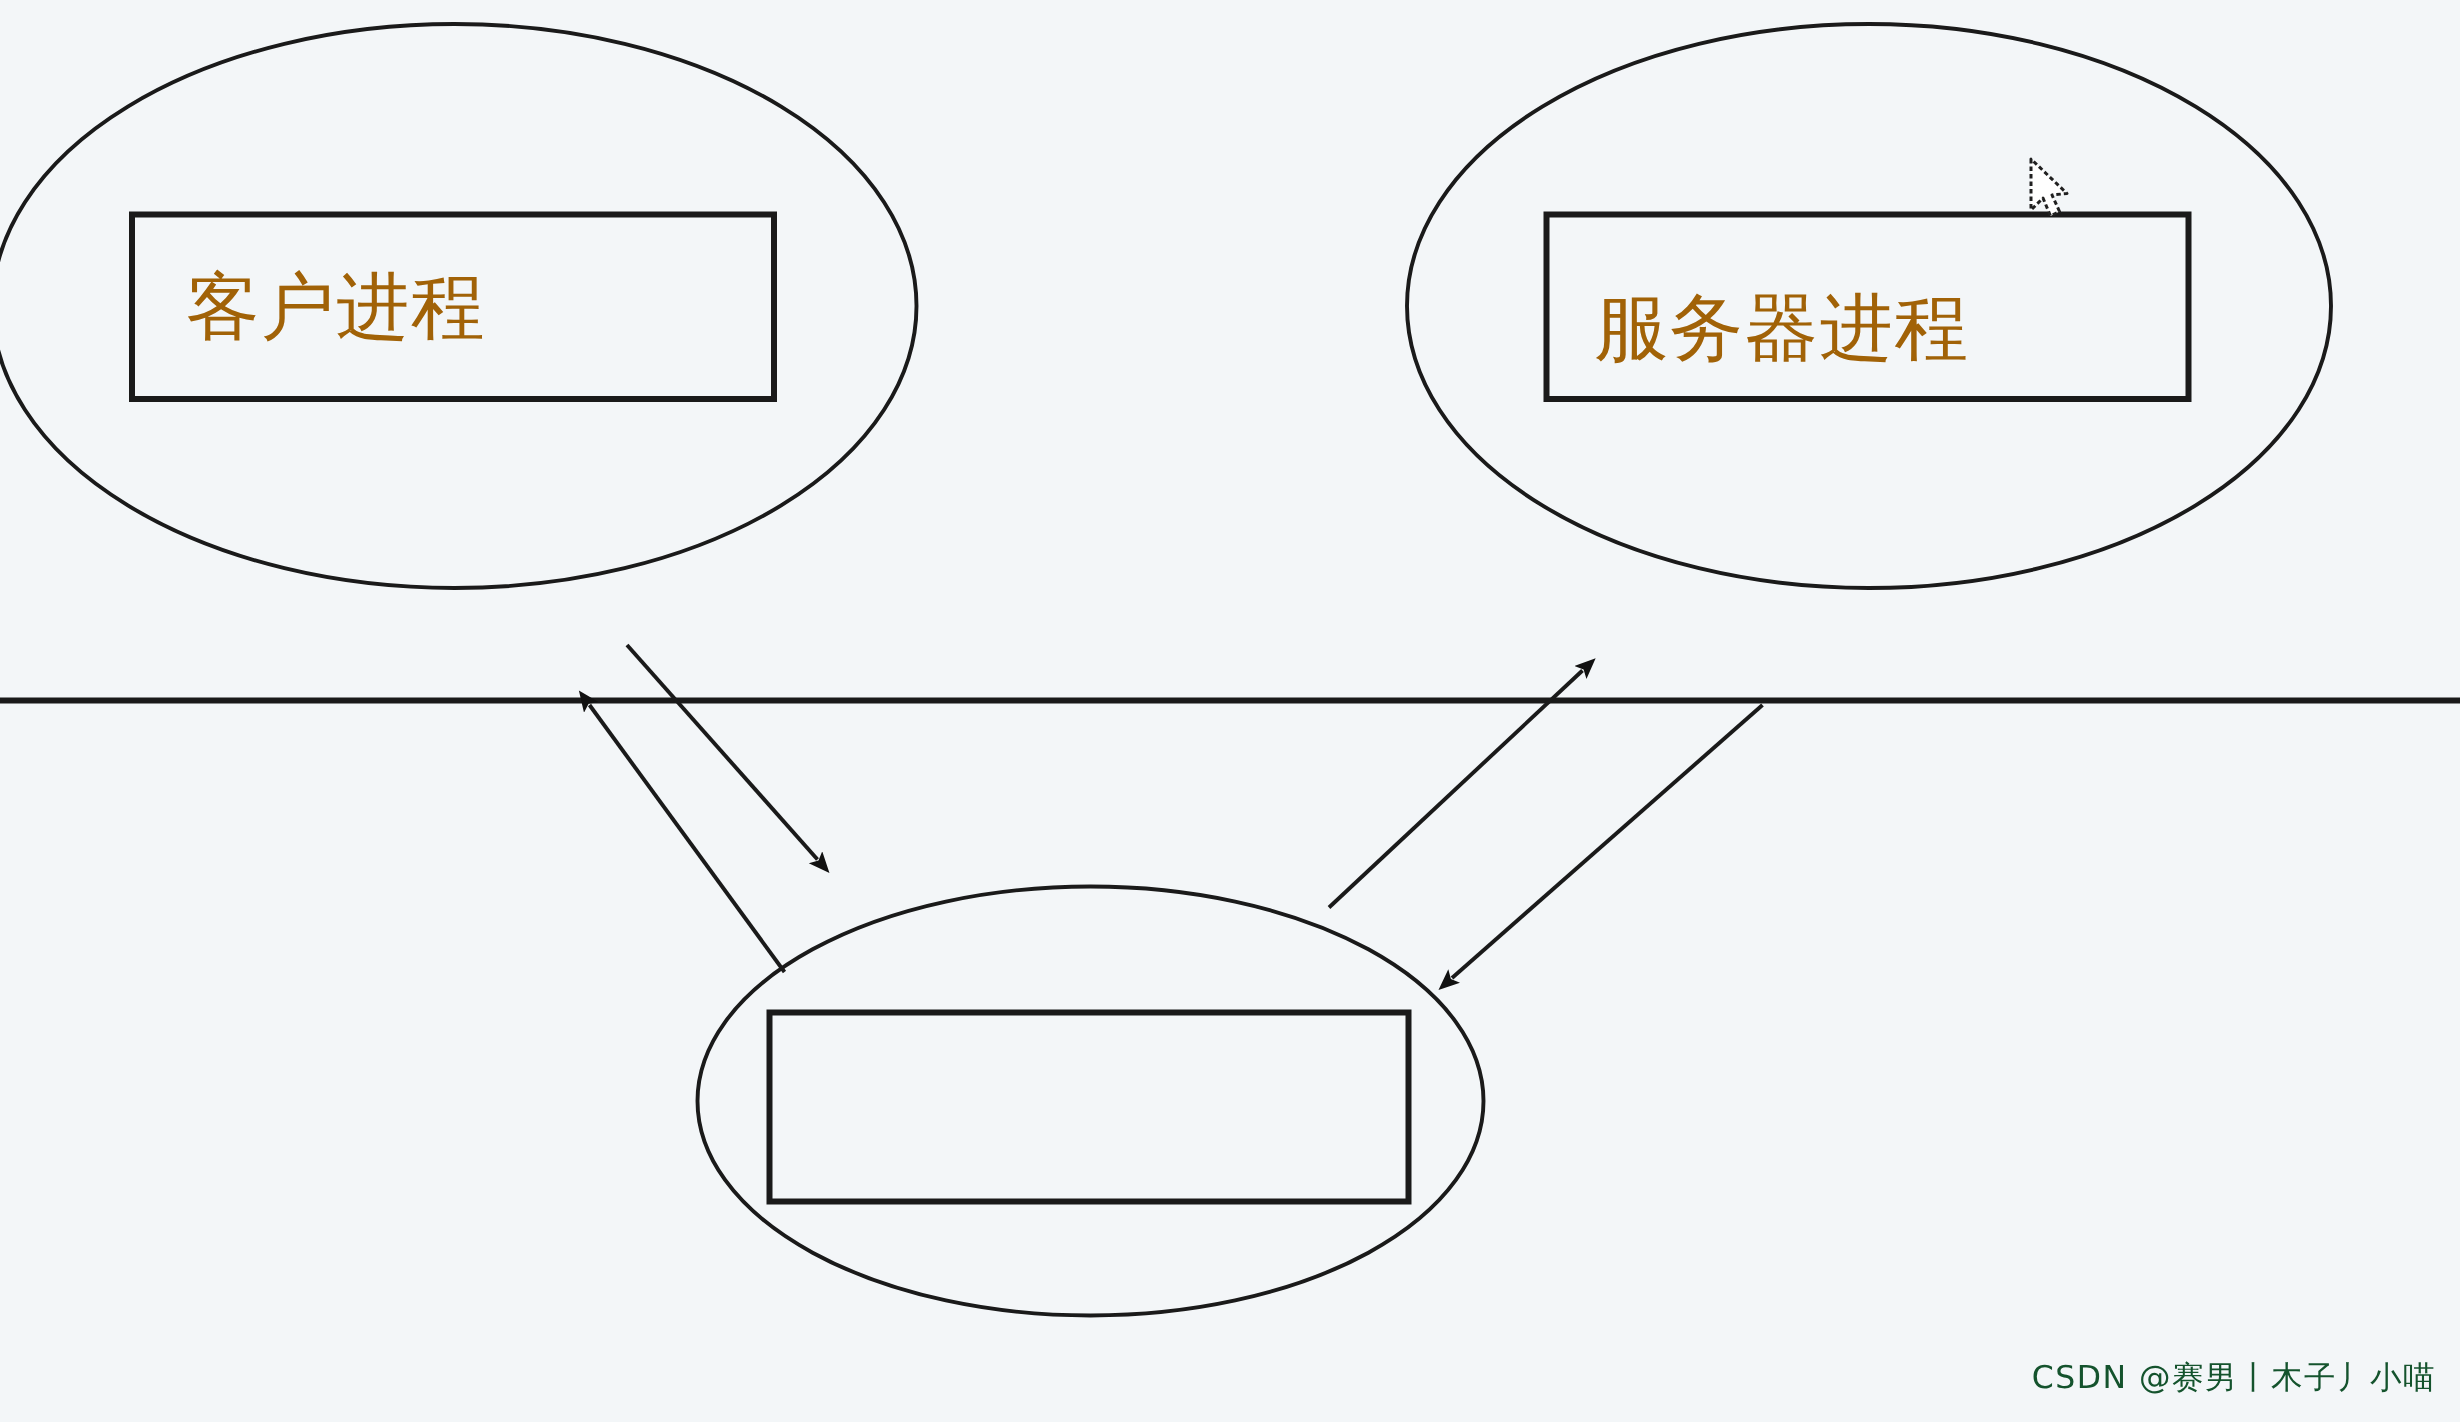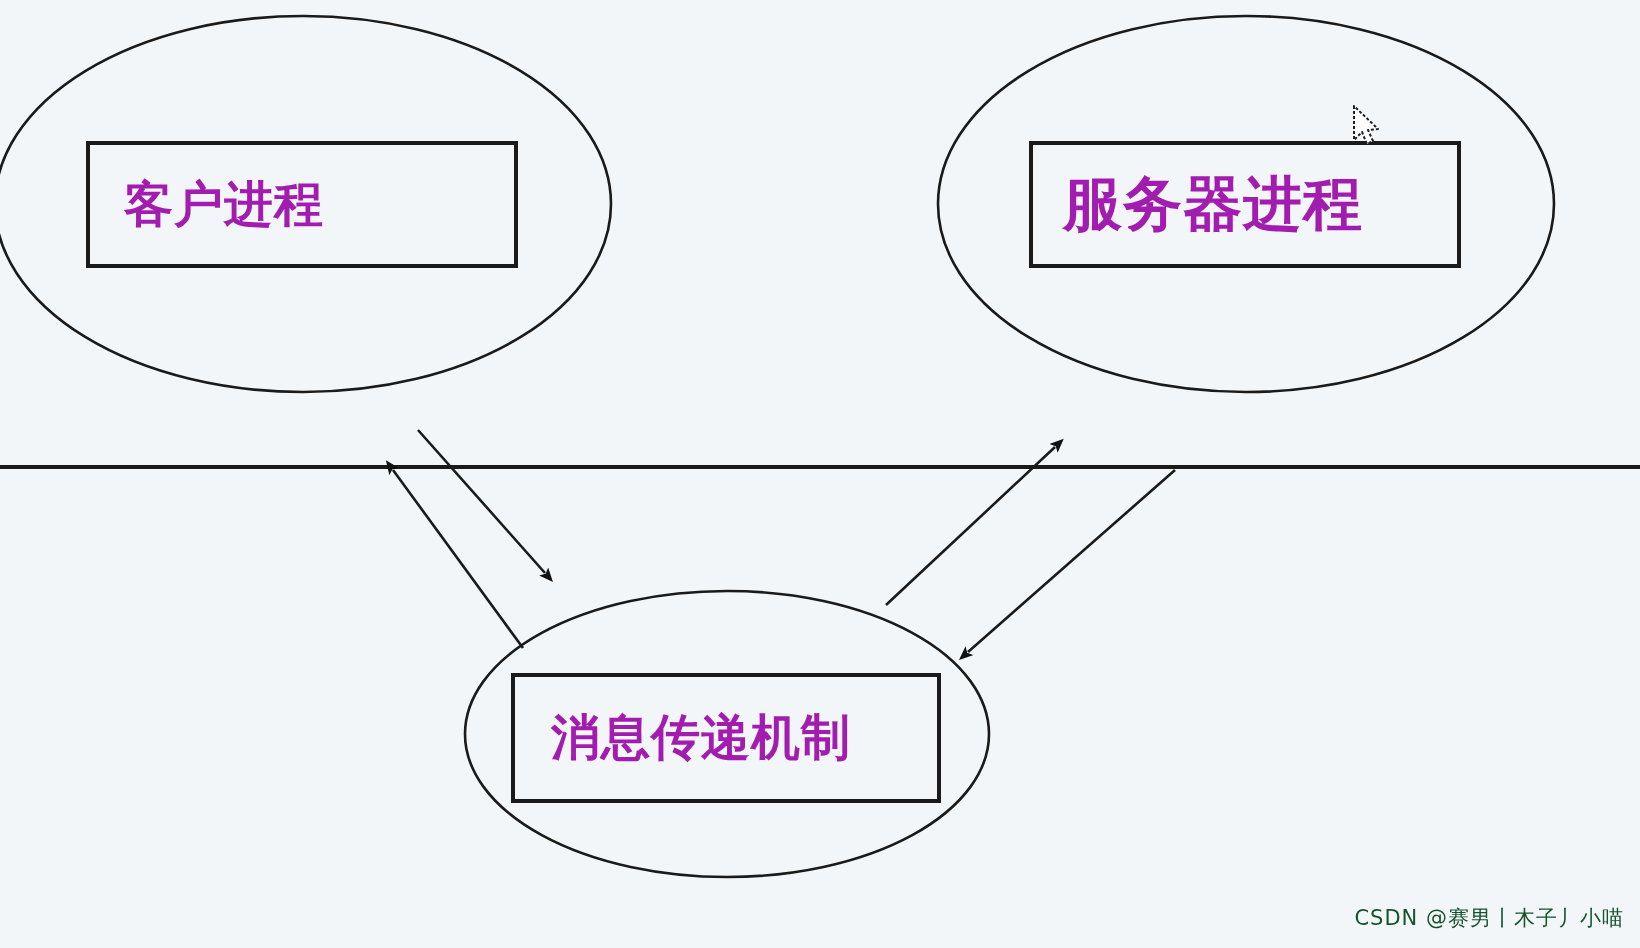--- a/index.html
+++ b/index.html
@@ -23,43 +23,43 @@
     left: 0;
     top: 0;
     width: 1640px;
     height: 948px;
   }
   .node-label {
     position: absolute;
     display: flex;
     align-items: center;
     justify-content: center;
-    color: #a21caf;
+    color: #a16207;
     font-family: "DejaVu Sans", "Liberation Sans", sans-serif;
-    font-weight: 700;
+    font-weight: 400;
     white-space: nowrap;
     letter-spacing: 1px;
     user-select: none;
   }
   #label-client {
     left: 88px;
     top: 143px;
     width: 428px;
     height: 123px;
     font-size: 49px;
     justify-content: flex-start;
     padding-left: 36px;
     box-sizing: border-box;
   }
   #label-server {
     left: 1031px;
-    top: 143px;
+    top: 157px;
     width: 428px;
     height: 123px;
-    font-size: 59px;
+    font-size: 49px;
     justify-content: flex-start;
     padding-left: 32px;
     box-sizing: border-box;
   }
   #label-mpm {
     left: 513px;
     top: 675px;
     width: 426px;
     height: 126px;
     font-size: 49px;
@@ -119,21 +119,20 @@
 
     <line x1="886" y1="605" x2="1055" y2="447" stroke="#1a1a1a" stroke-width="2.6" marker-end="url(#ah)"></line>
 
     <line x1="1175" y1="470" x2="968" y2="652" stroke="#1a1a1a" stroke-width="2.6" marker-end="url(#ah)"></line>
   </svg>
 
   <div class="node-label" id="label-client">客户进程</div>
 
   <div class="node-label" id="label-server">服务器进程</div>
 
-  <div class="node-label" id="label-mpm">消息传递机制</div>
 
   <svg id="cursor" viewBox="0 0 30 46">
     <path d="M2,2 L2,36 L10,28 L15,40 L21,37 L16,26 L26,25 Z" fill="#ffffff" stroke="#202020" stroke-width="2" stroke-dasharray="3 2" stroke-linejoin="round"></path>
   </svg>
 
   <div id="watermark">CSDN @赛男丨木子丿小喵</div>
 
 </div>
 
 </body></html>

